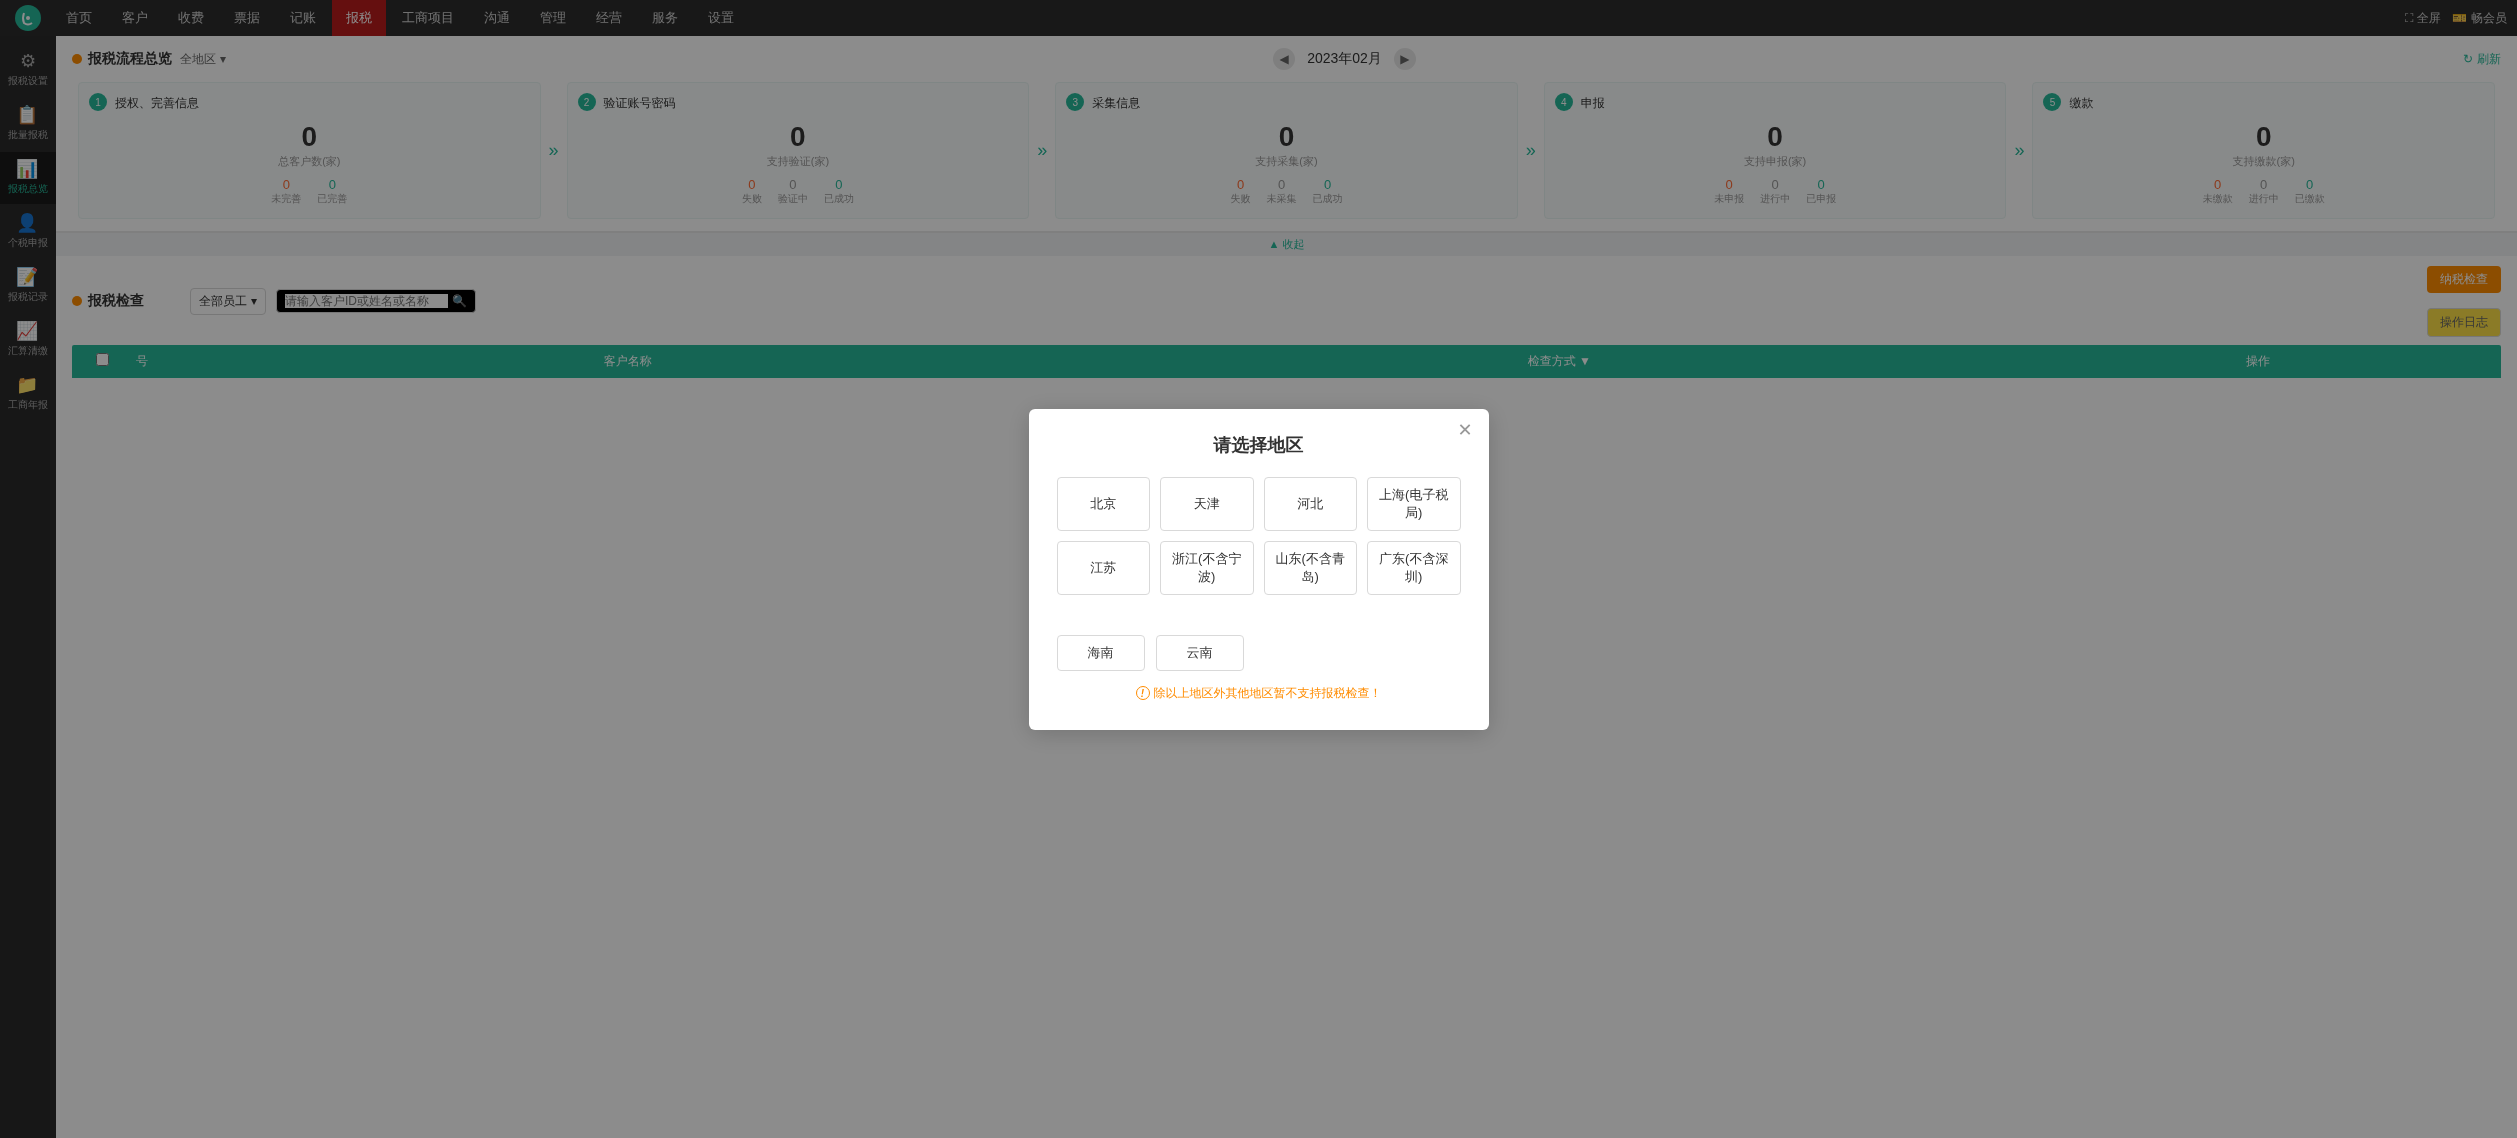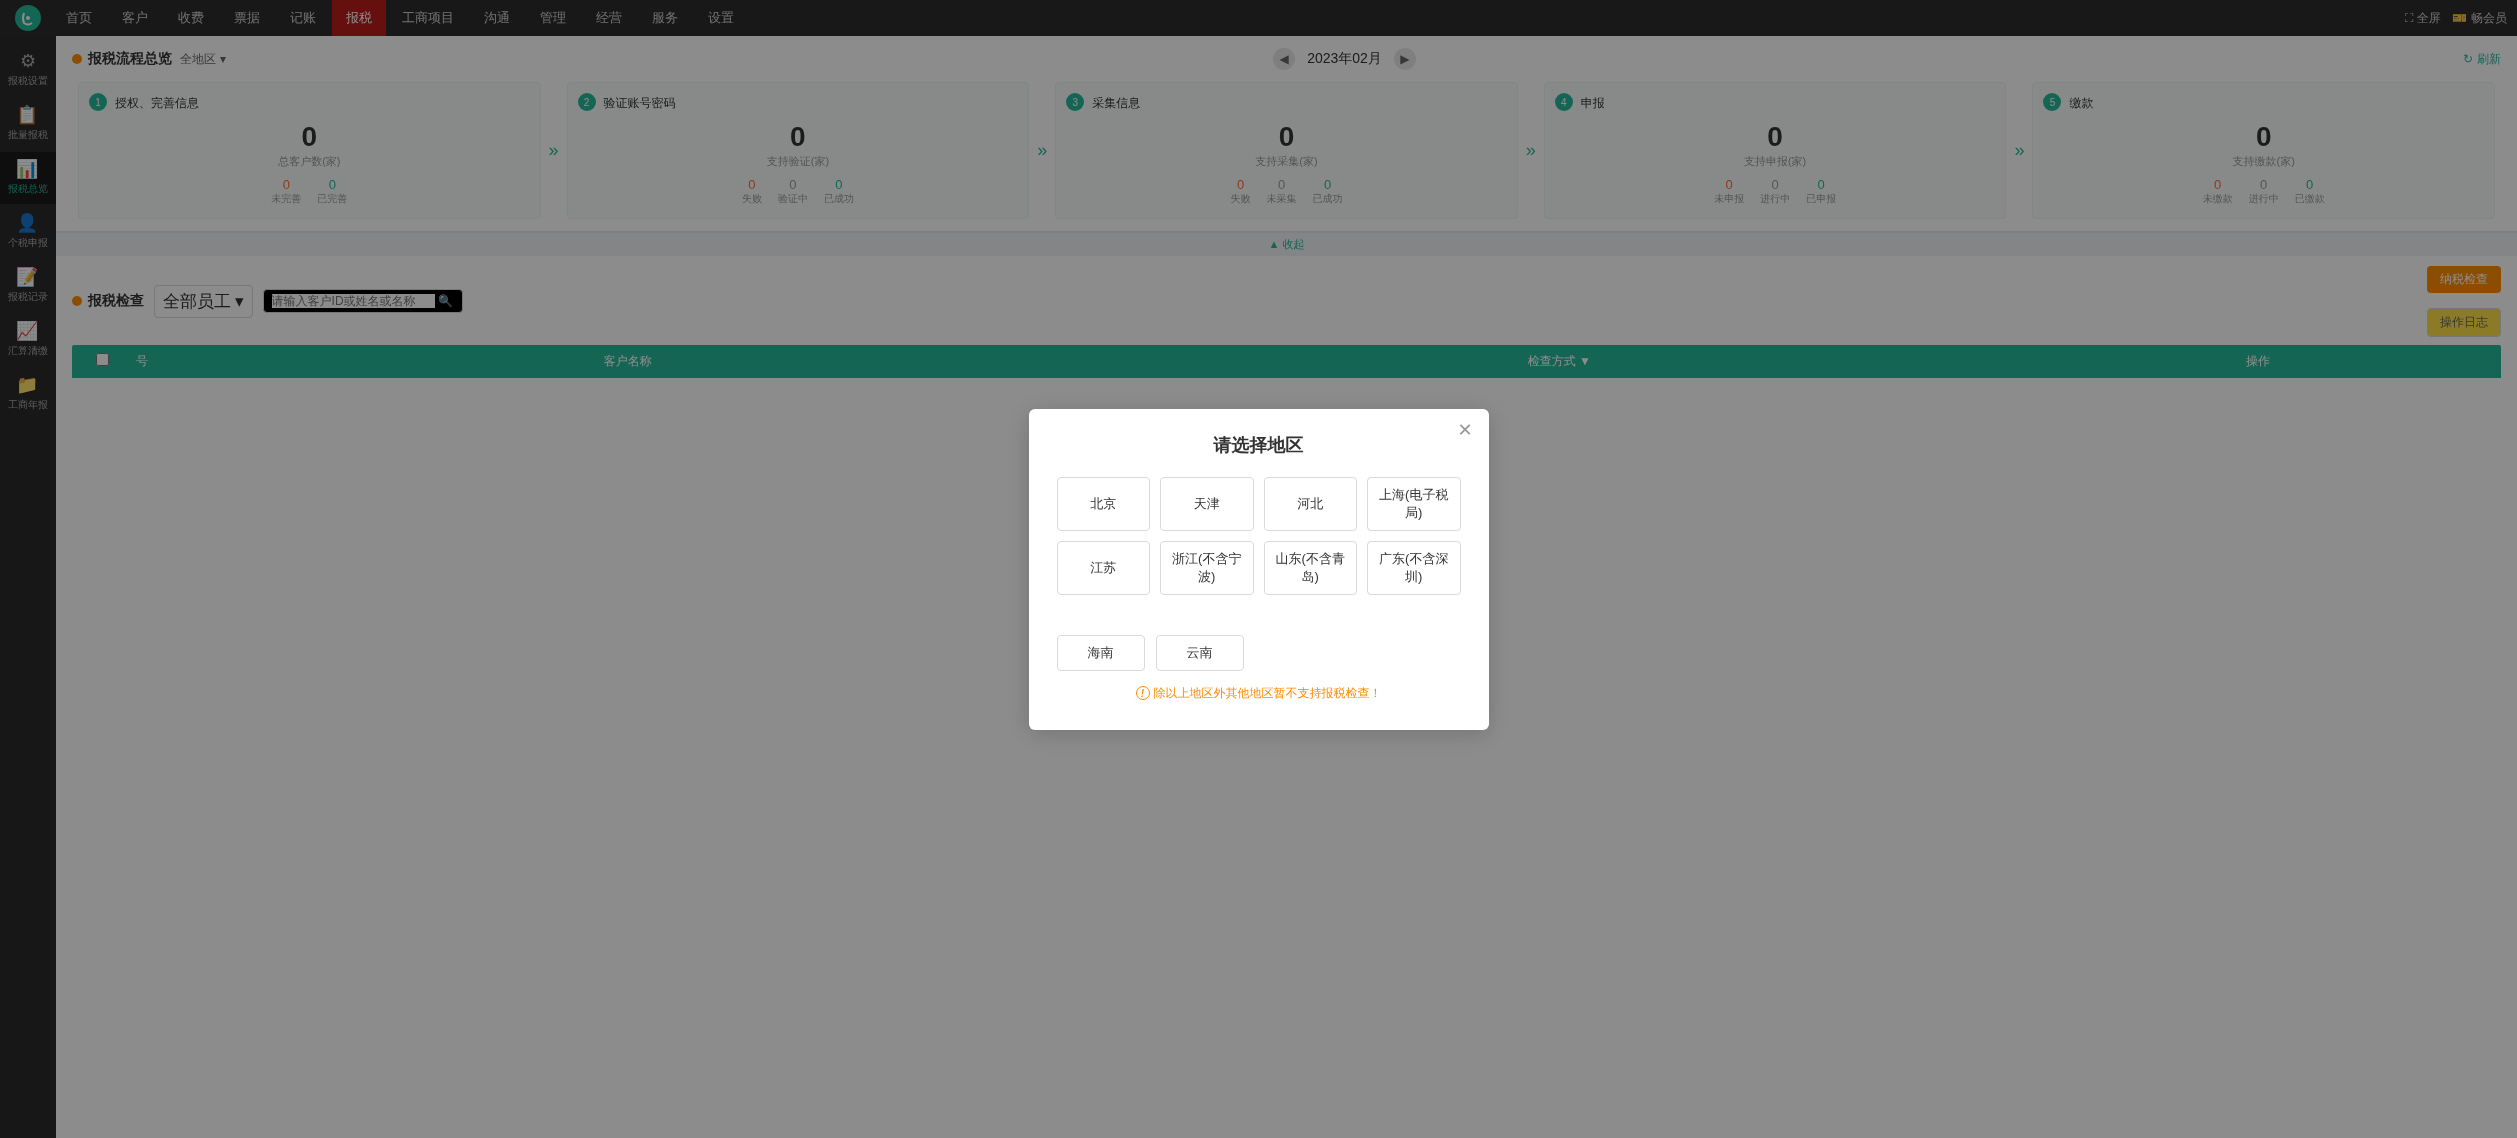--- a/index.html
+++ b/index.html
@@ -254,27 +254,28 @@
       font-weight: bold;
       color: #333;
       display: flex;
       align-items: center;
       gap: 6px;
     }
     .select-dropdown {
       border: 1px solid #d9d9d9;
       border-radius: 4px;
       padding: 4px 8px;
-      font-size: 17px;
+      font-size: 12px;
       display: flex;
       align-items: center;
       gap: 4px;
       background: #fff;
       cursor: pointer;
       color: #333;
+      margin-left: 36px;
     }
     .search-input-wrap {
       display: flex;
       align-items: center;
       border: 1px solid #d9d9d9;
       border-radius: 4px;
       padding: 4px 8px;
       background: #000000;
       gap: 4px;
       flex: 0 0 200px;

